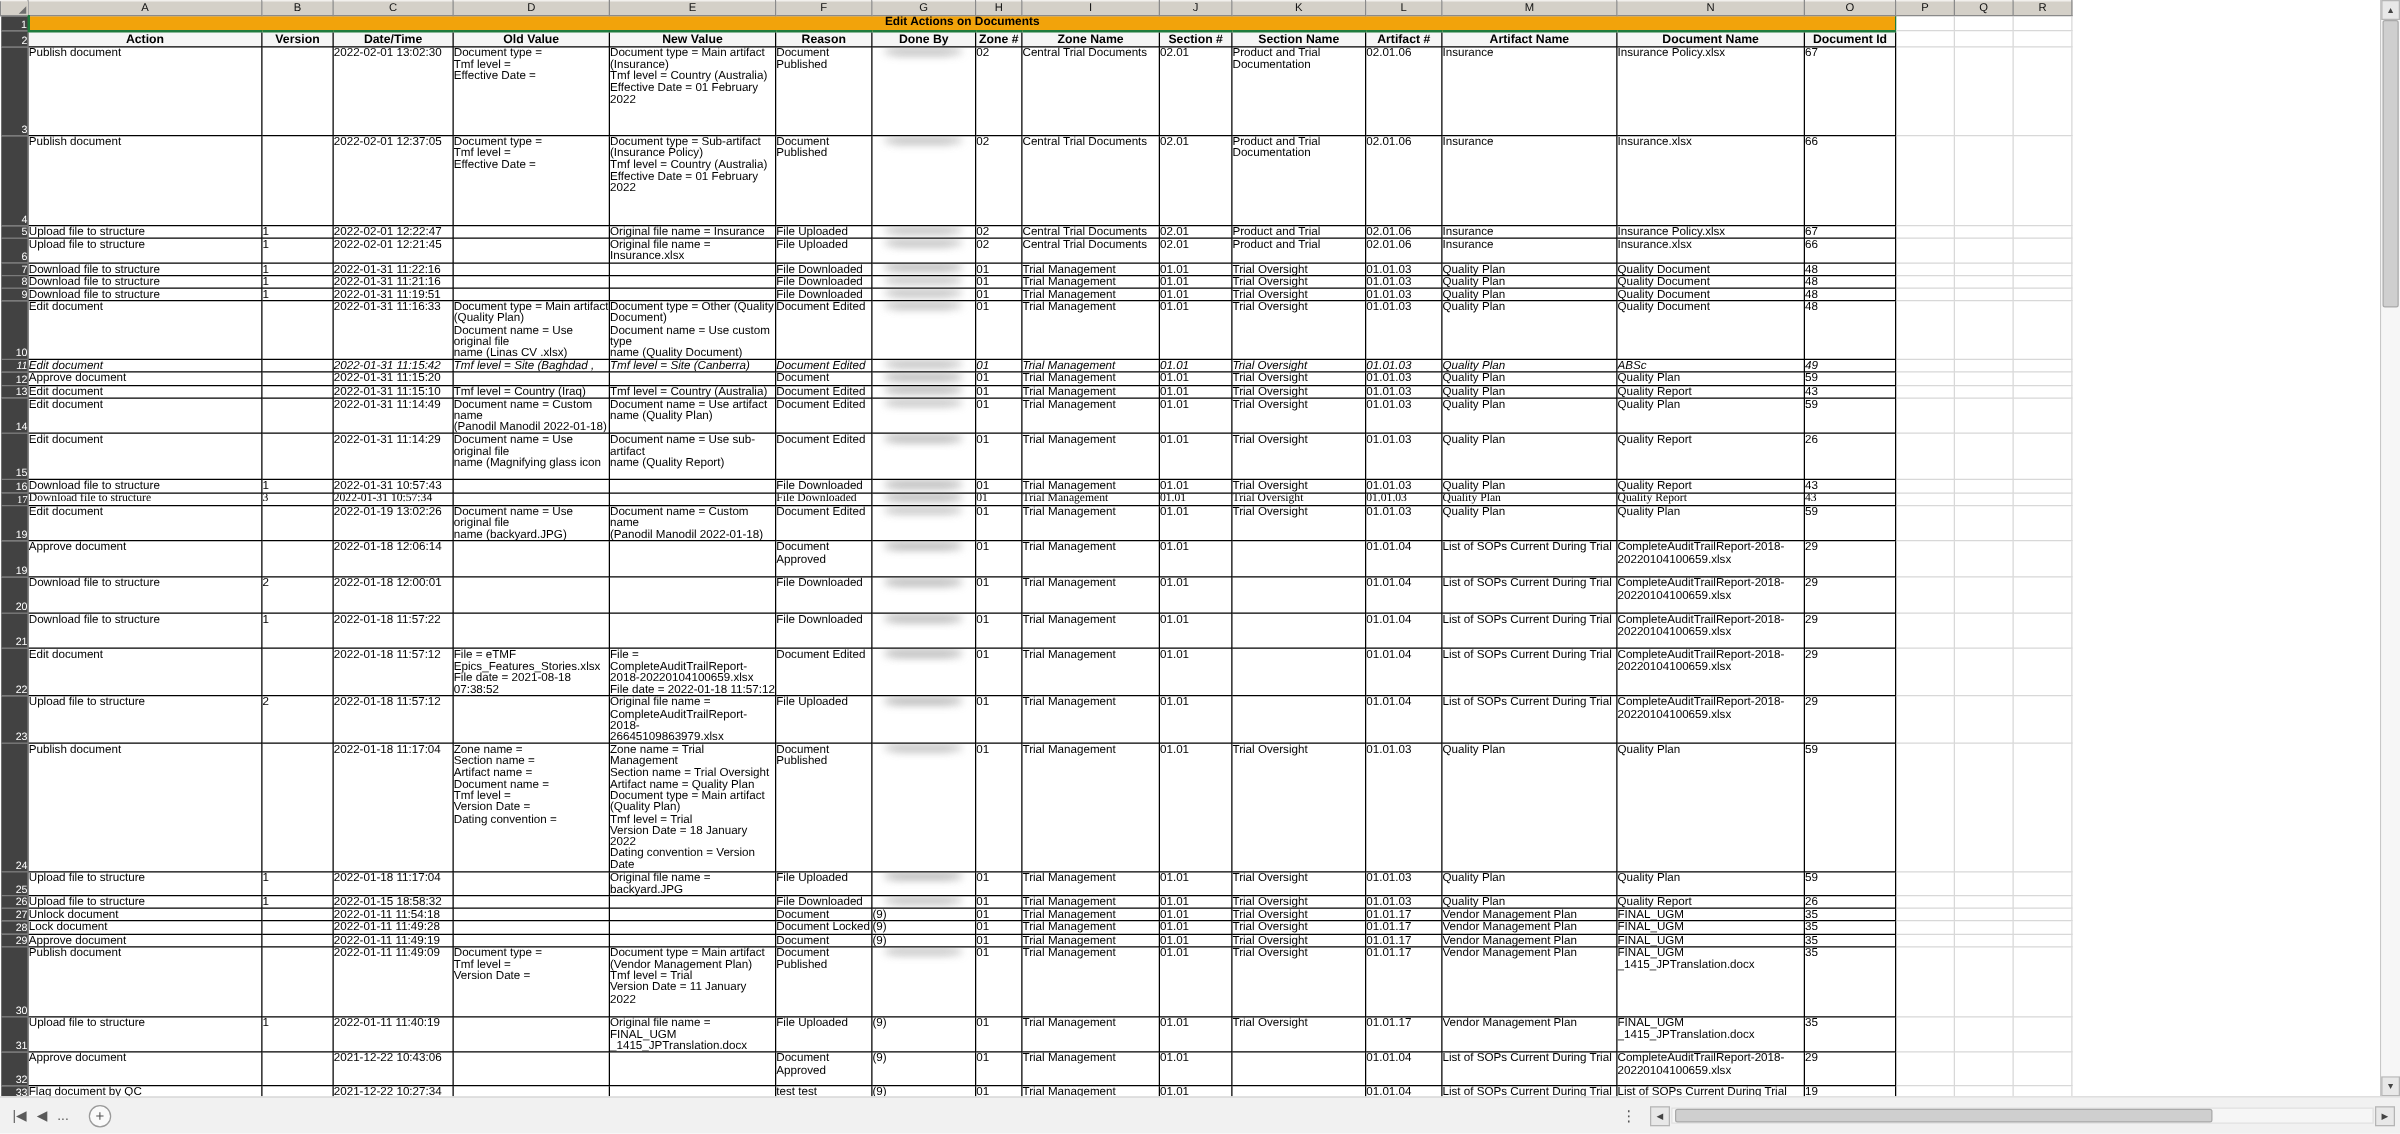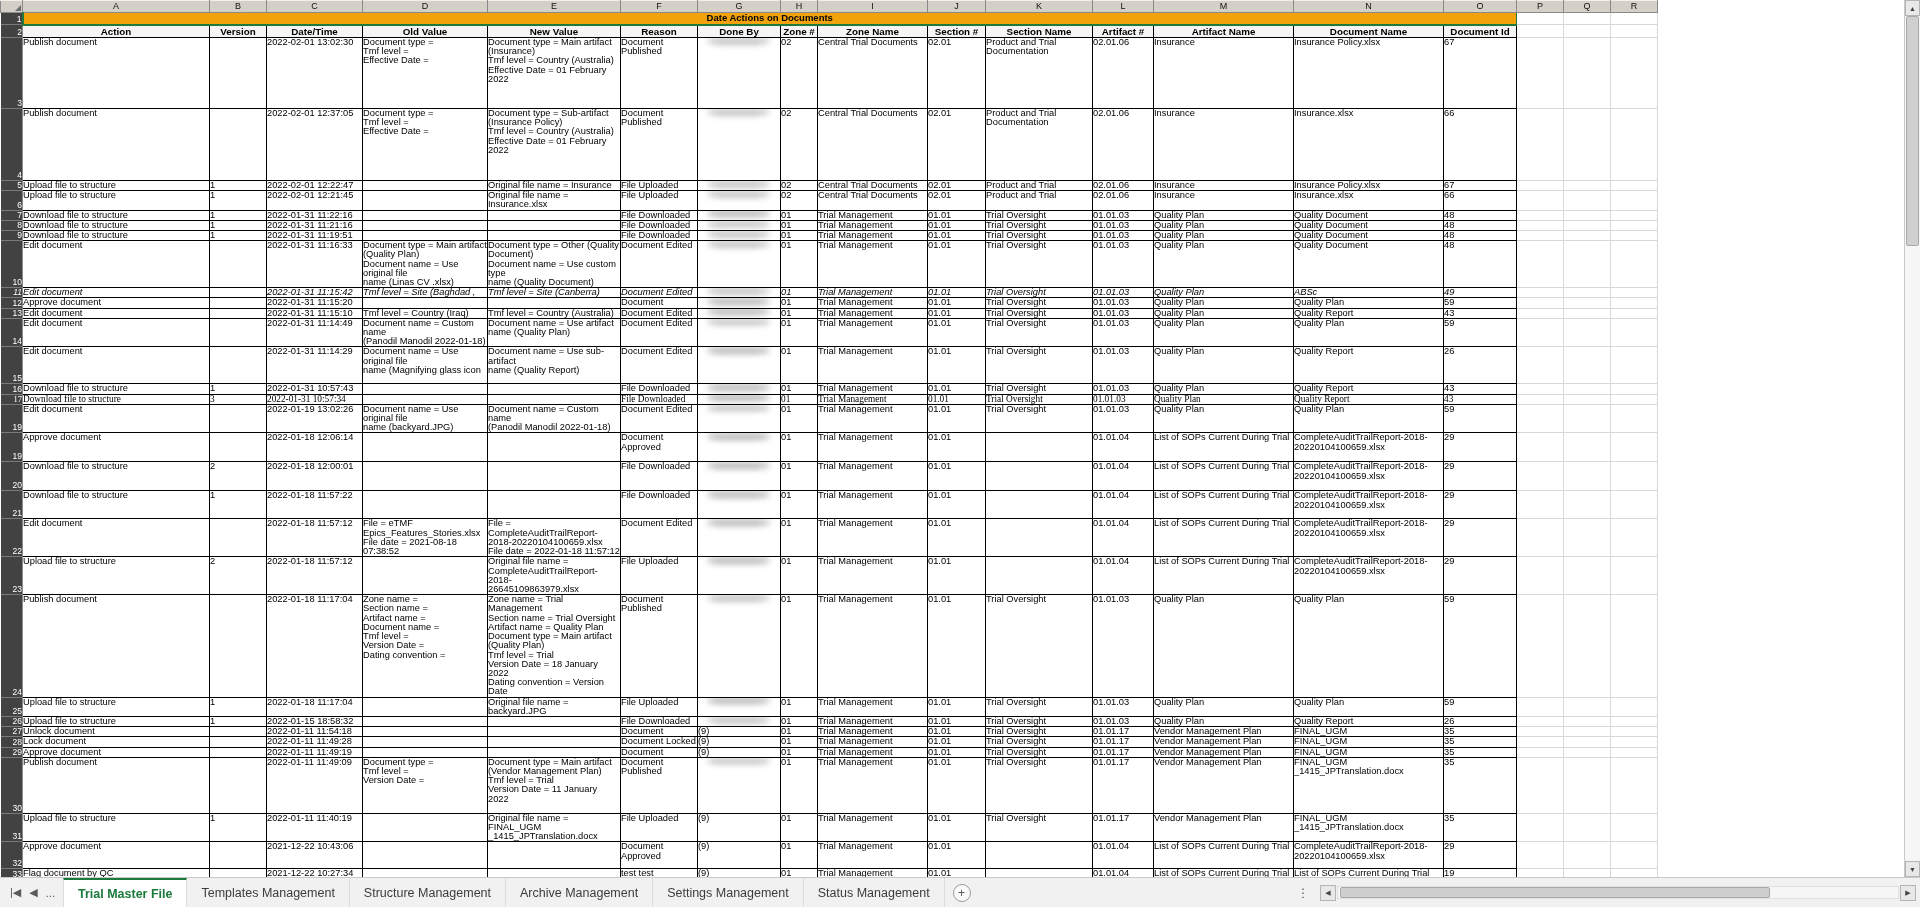--- a/index.html
+++ b/index.html
@@ -236,21 +236,21 @@
             <th>N</th>
             <th>O</th>
             <th>P</th>
             <th>Q</th>
             <th>R</th>
           </tr>
         </thead>
         <tbody id="sheet-body">
             <tr style="height: 12px;">
               <td class="rowhead">1</td>
-              <td class="banner" colspan="15">Date Actions on Documents</td>
+              <td class="banner" colspan="15">Edit Actions on Documents</td>
               <td class="blank-col"></td>
               <td class="blank-col"></td>
               <td class="blank-col"></td>
             </tr>
             <tr style="height: 13px;">
               <td class="rowhead">2</td>
               <td class="hdr">Action</td>
               <td class="hdr">Version</td>
               <td class="hdr">Date/Time</td>
               <td class="hdr">Old Value</td>
@@ -989,28 +989,20 @@
       <div class="vs-btn">▼</div>
     </div>
   </div>
 
   <div class="bottombar">
     <div class="nav-arrows">
       <span>|◀</span>
       <span>◀</span>
       <span>...</span>
     </div>
-    <div class="tabs" id="tabs-container">
-        <div class="tab active">Trial Master File</div>
-        <div class="tab">Templates Management</div>
-        <div class="tab">Structure Management</div>
-        <div class="tab">Archive Management</div>
-        <div class="tab">Settings Management</div>
-        <div class="tab">Status Management</div>
-      </div>
     <div class="addsheet">
       <div class="circle">+</div>
     </div>
     <div class="bb-spacer"></div>
     <div class="kebab">⋮</div>
     <div class="hscroll">
       <div class="hs-btn">◀</div>
       <div class="hs-track">
         <div class="hs-thumb"></div>
       </div>

